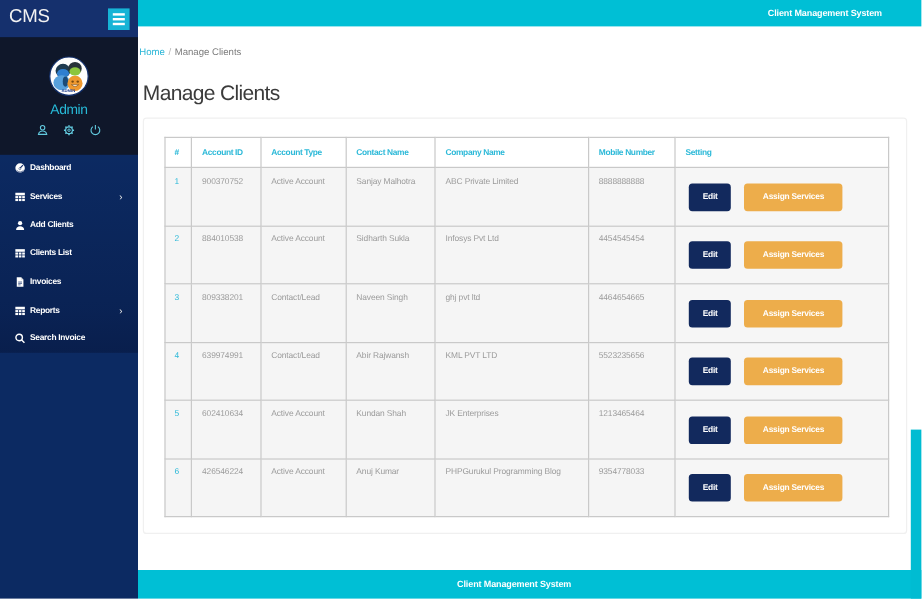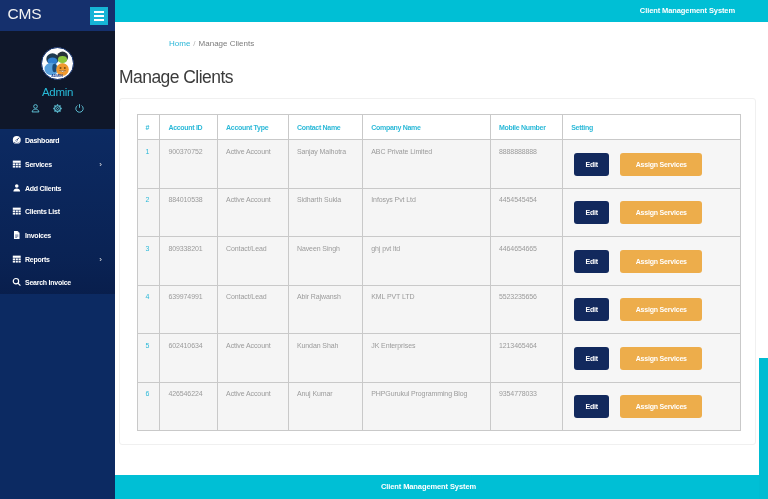--- a/index.html
+++ b/index.html
@@ -17,21 +17,21 @@
             border:1.6px solid #12306d; overflow:hidden; background:#fdfdfd; }
   .admin-name { position:absolute; top:55px; width:115px; text-align:center; color:#27bad8; font-size:11.5px; letter-spacing:-0.3px; }
   .picons { position:absolute; top:72.5px; width:115px; display:flex; justify-content:center; gap:11px; }
   .picons svg { display:block; }
   .menu { position:absolute; left:0; top:128.3px; width:115px; height:166px;
           background:linear-gradient(180deg, rgba(2,10,40,0) 0%, rgba(2,8,35,0.22) 78%, rgba(2,8,35,0.34) 100%); }
   .mi { height:23.7px; position:relative; color:#fff; }
   .mi .ic { position:absolute; left:11.5px; top:50%; transform:translateY(-50%); width:9.5px; height:9.5px; }
   .mi .tx { position:absolute; left:25px; top:50%; transform:translateY(-50%); font-size:7px; font-weight:bold; letter-spacing:-0.25px; }
   .mi .ch { position:absolute; right:13px; top:50%; transform:translateY(-50%); font-size:8px; color:#e8e8e8; }
-  .crumb { position:absolute; left:137px; top:39px; font-size:8px; color:#7b7b7b;padding-left:32px; }
+  .crumb { position:absolute; left:116px; top:39px; font-size:8px; color:#7b7b7b; }
   .crumb a { color:#2ab6d7; text-decoration:none; }
   .crumb .sep { color:#b5b5b5; margin:0 3px; }
   h1 { position:absolute; left:119px; top:66.5px; font-size:17.5px; font-weight:400; color:#3b3b3b; letter-spacing:-0.55px; }
   .card { position:absolute; left:119px; top:97.8px; width:636.7px; height:347px; background:#fff;
           border:1px solid #f0f0f0; border-radius:3px; }
   table { position:absolute; left:16.5px; top:15.7px; border-collapse:collapse; table-layout:fixed; width:603.2px; }
   th, td { border:1px solid #c9c9c9; font-size:7px; text-align:left; vertical-align:top; }
   th { color:#2cb9d8; font-weight:bold; height:25px; padding:0 0 0 8px; vertical-align:middle; background:#fff; letter-spacing:-0.3px; }
   td { color:#9b9b9b; background:#f5f5f5; height:48.5px; padding:7.5px 0 0 8px; letter-spacing:-0.1px; }
   td.num { color:#2cb9d8; }

